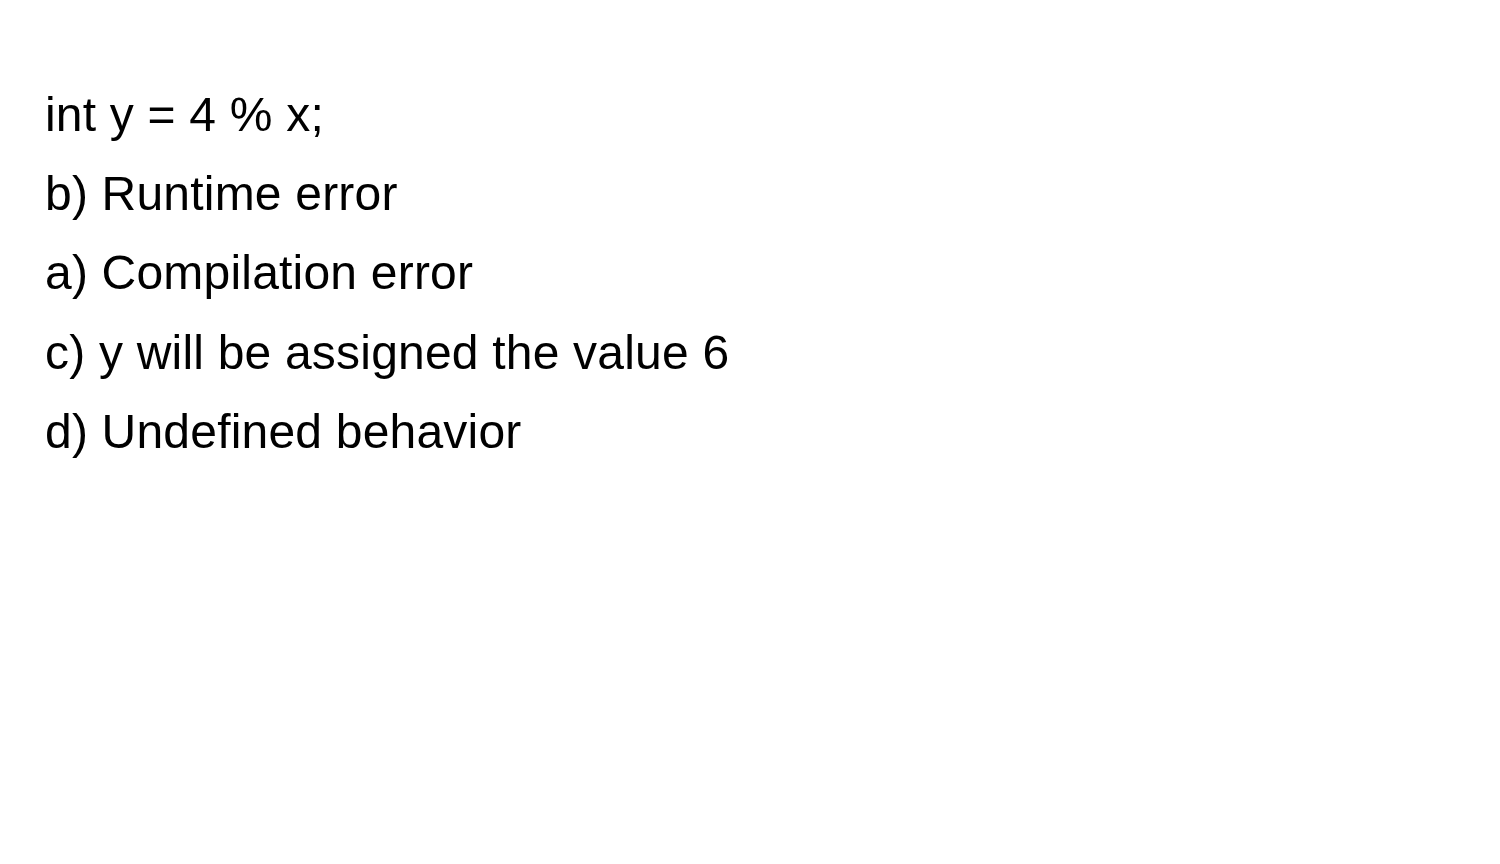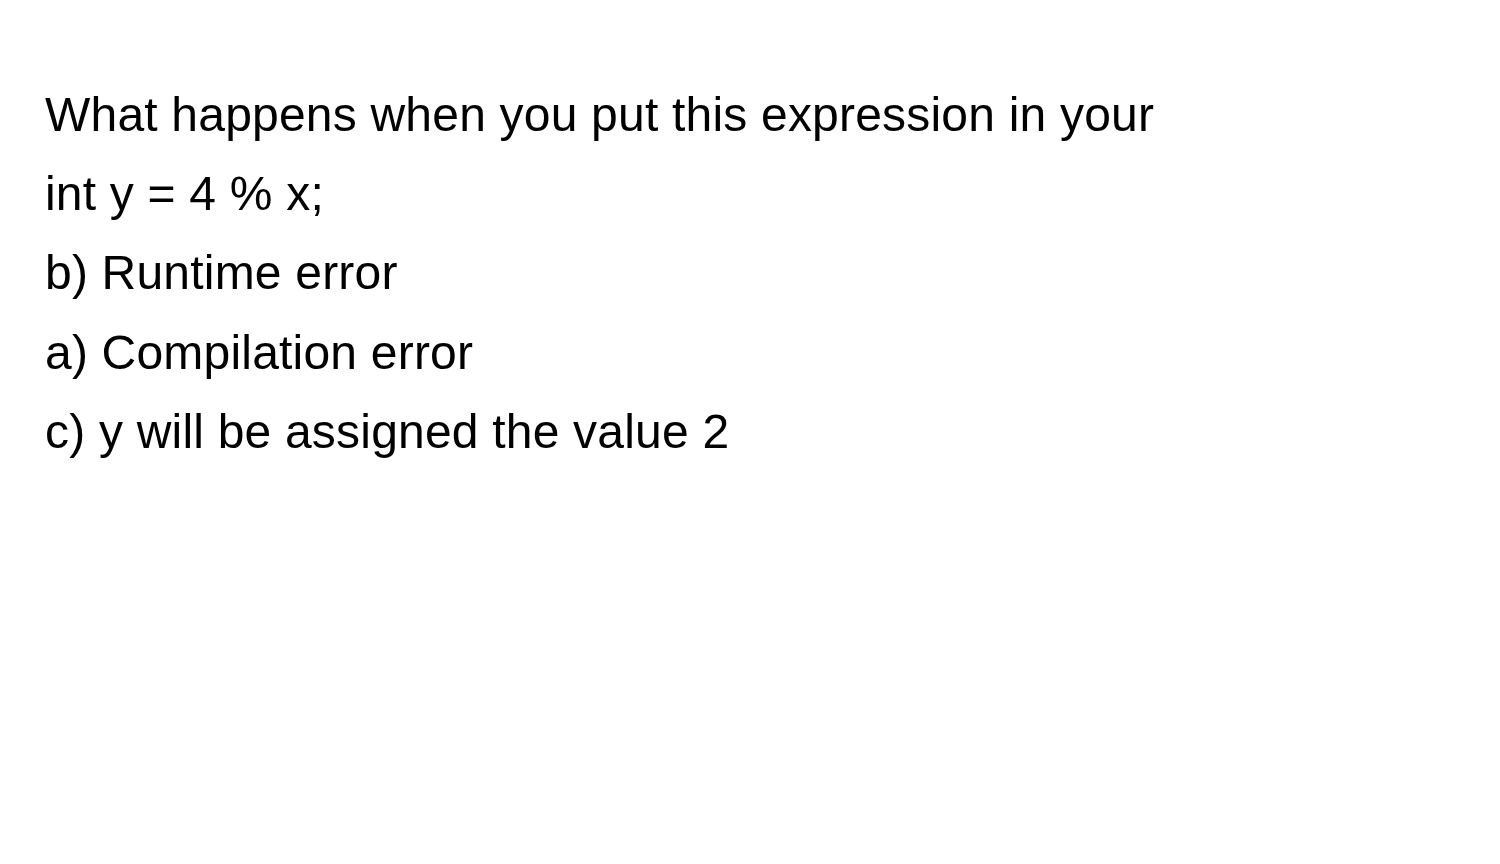--- a/index.html
+++ b/index.html
@@ -22,18 +22,18 @@
       font-size: 48px;
       line-height: 1.65;
       font-weight: 400;
       letter-spacing: 0.2px;
     }
   </style>
 </head>
 <body>
 
 <div class="content">
-  <div class="line">What happens when you put this expression in your</div>
   <div class="line">int y = 4 % x;</div>
   <div class="line">b) Runtime error</div>
   <div class="line">a) Compilation error</div>
-  <div class="line">c) y will be assigned the value 2</div>
+  <div class="line">c) y will be assigned the value 6</div>
+  <div class="line">d) Undefined behavior</div>
 </div>
 
 </body></html>

